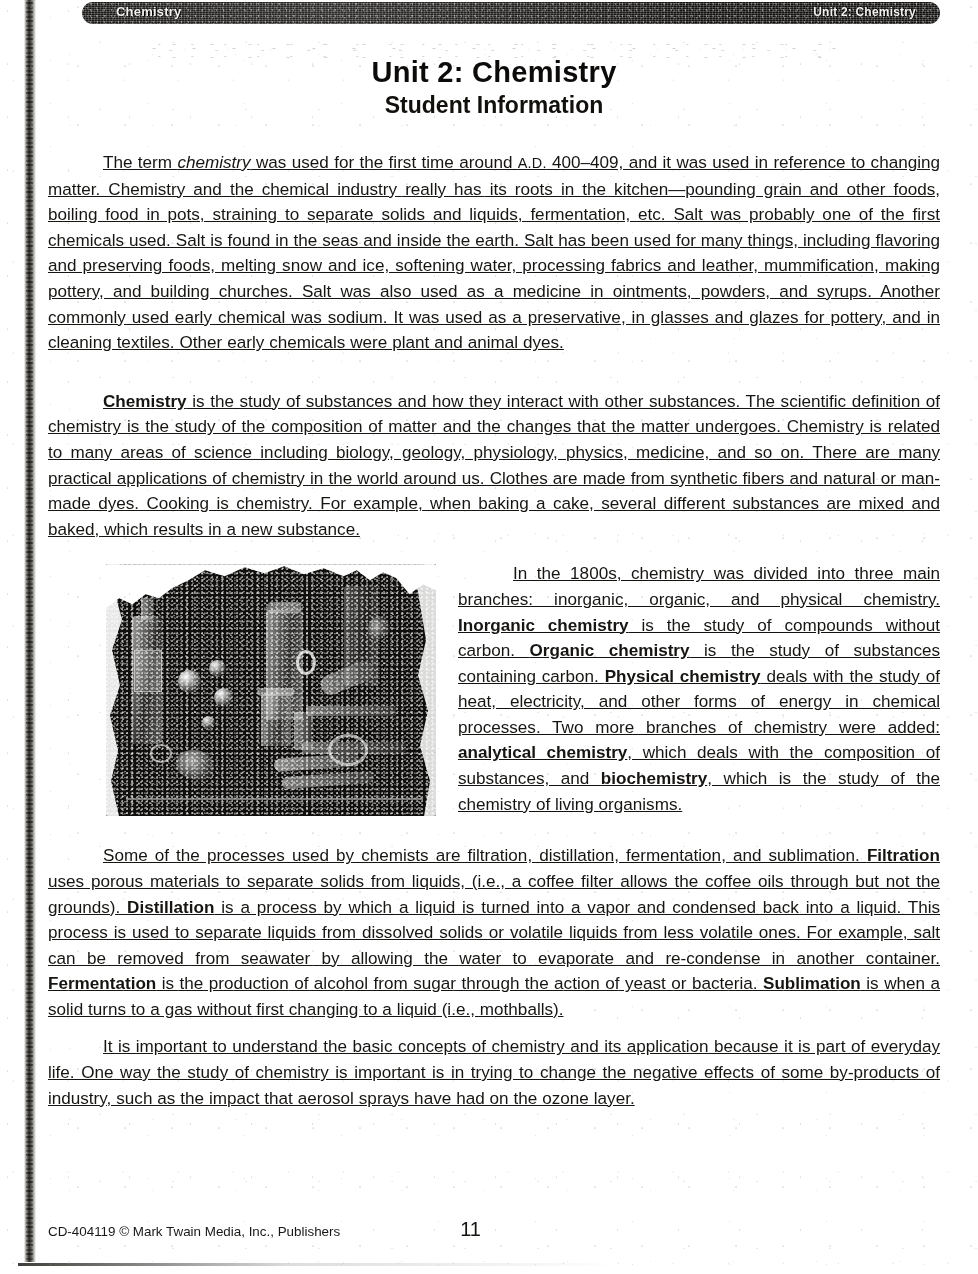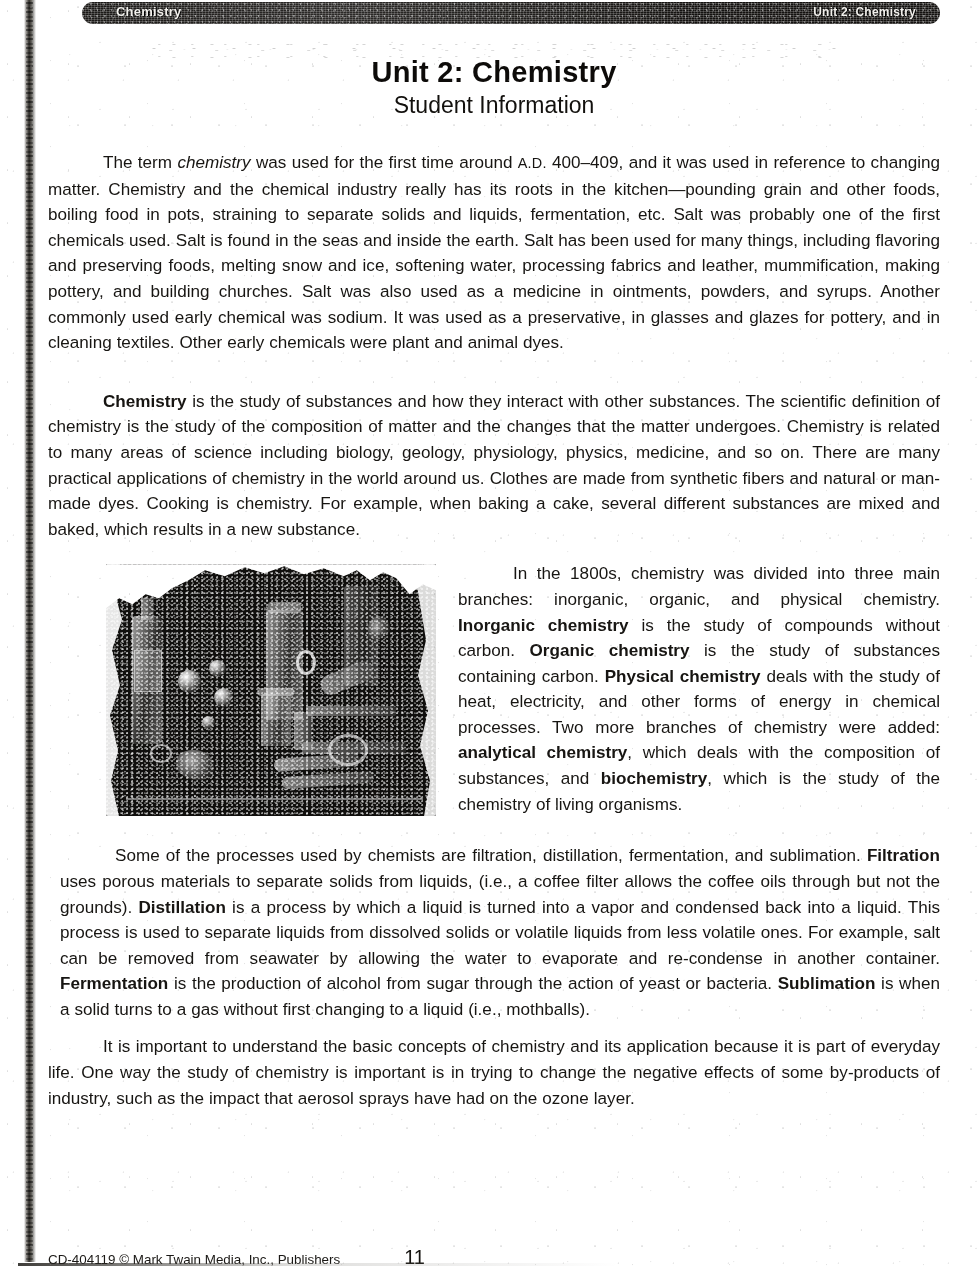--- a/index.html
+++ b/index.html
@@ -103,43 +103,45 @@
     z-index:20;
   }
 
   #title-block{text-align:center;}
   #doc-title{
     font-size:29px;font-weight:bold;margin:0;padding:0;
     letter-spacing:.3px;
     color:#0d0b09;
   }
   #doc-subtitle{
-    font-size:23px;margin:3px 0 0 0;padding:0;font-weight:normal;
+    font-size:23px;margin:3px 0 0 0;padding:0;font-weight:bold;
     color:#12100d;
   }
 
   .para{
     font-size:17.1px;
     line-height:25.6px;
     text-align:justify;
     text-indent:55px;
     margin:0;
     color:#171512;
     word-spacing:.2px;
+    text-decoration:underline;
   }
   #para-intro{margin-top:31px;}
   #para-chemistry{margin-top:33px;}
-  #para-processes{margin-top:20px;margin-left:12px;}
+  #para-processes{margin-top:20px;}
   #para-important{margin-top:12px;}
 
   
   #branches-section{
     margin-top:19px;
     position:relative;
     min-height:262px;
+    text-decoration:underline;
   }
   #lab-illustration{
     float:left;
     width:330px;height:252px;
     margin:3px 22px 4px 58px;
     position:relative;
     background:#0e0d0b;
     overflow:hidden;
     border-radius:2px;
   }
@@ -233,27 +235,27 @@
     font-size:17.1px;line-height:25.6px;text-align:justify;
     text-indent:55px;margin:0;color:#171512;
   }
 
   .sc{font-variant:small-caps;font-size:14.4px;letter-spacing:.2px;}
   em{font-style:italic;}
   strong{font-weight:bold;}
 
   
   #footer{
-    position:absolute;left:48px;top:1246px;width:892px;
+    position:absolute;left:48px;top:1218px;width:892px;
     z-index:20;
     display:flex;align-items:baseline;
   }
   #footer-credit{font-size:13.4px;color:#1a1815;white-space:nowrap;}
   #footer-page{
-    font-size:20px;color:#15130f;margin-left:64px;
+    font-size:20px;color:#15130f;margin-left:120px;
   }
 </style>
 </head>
 <body>
 
 <div id="binding-edge"></div>
 <div id="bottom-edge"></div>
 
 <div id="header-band">
   <span class="band-label" id="band-left">Chemistry</span>

